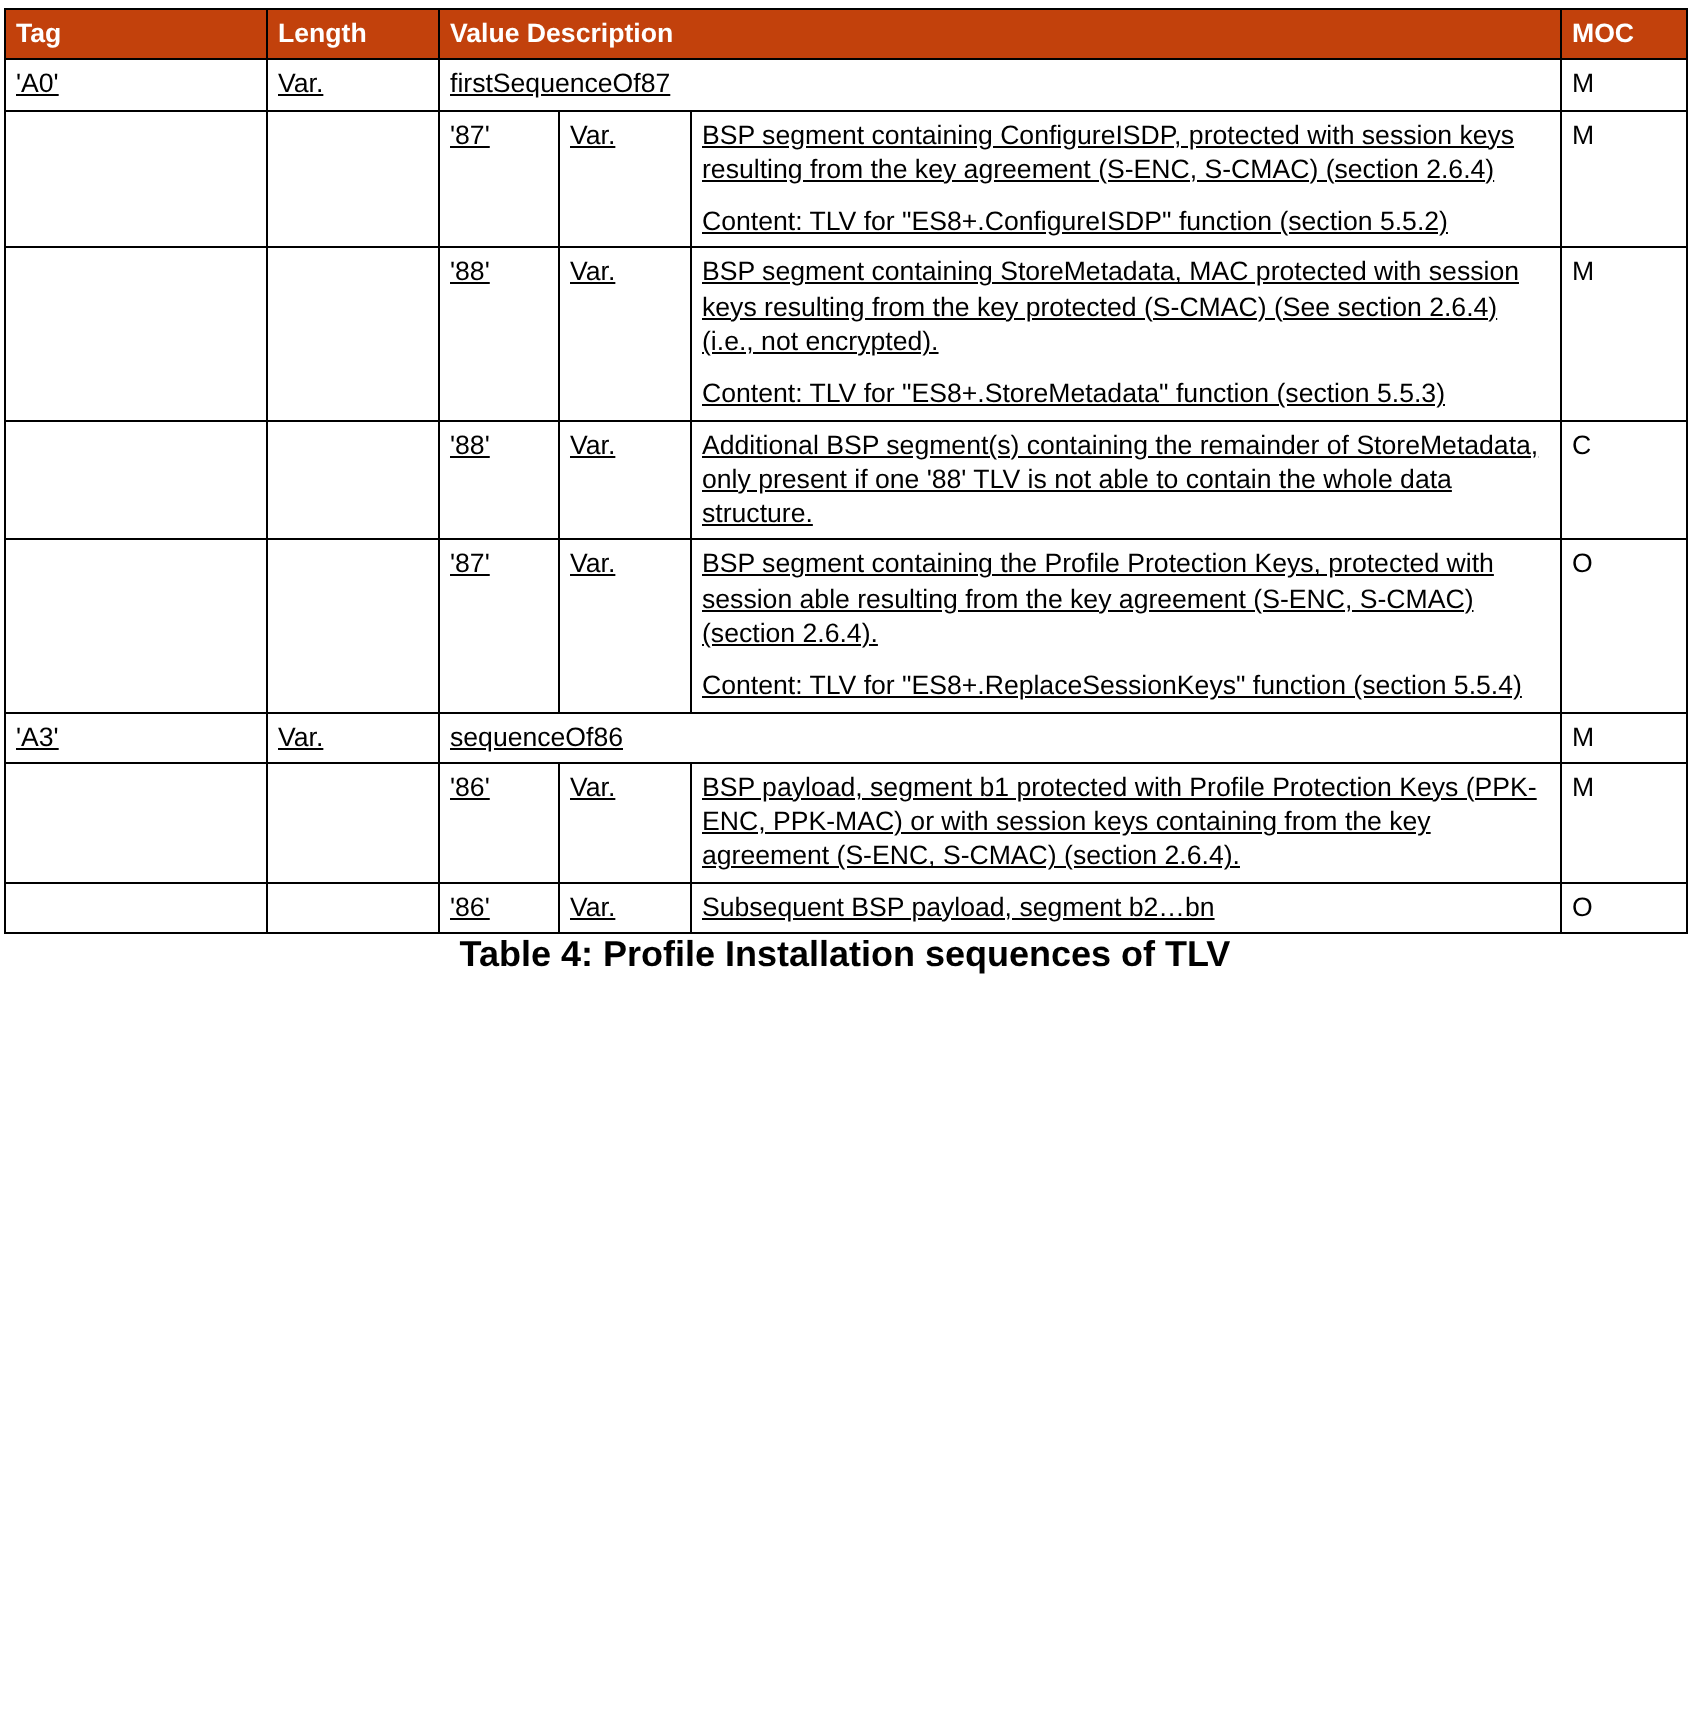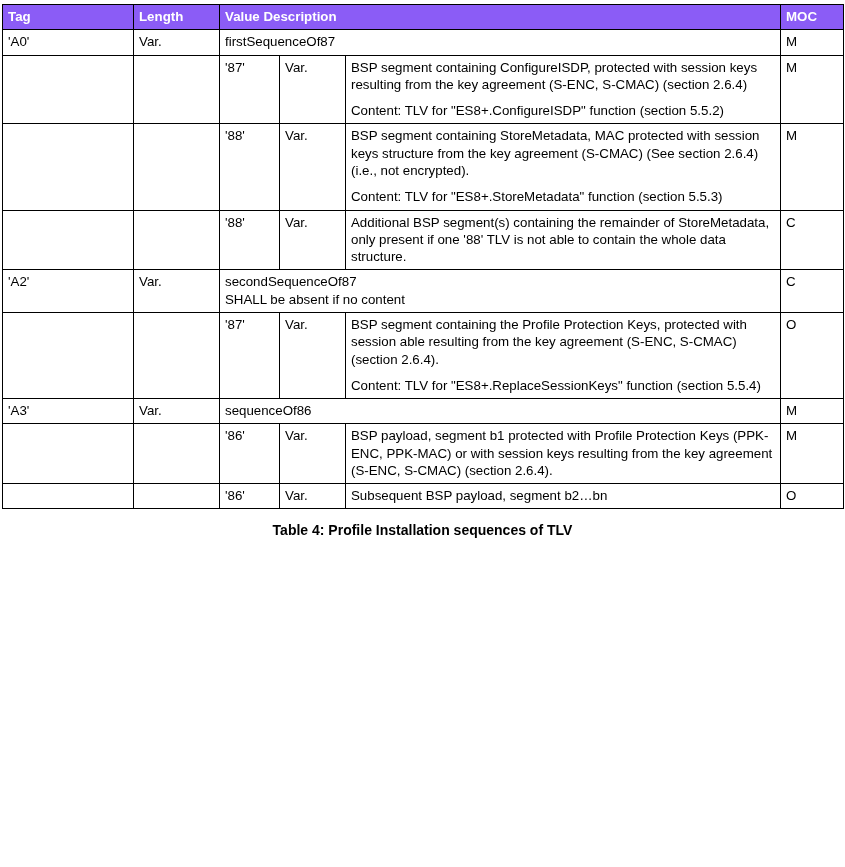--- a/index.html
+++ b/index.html
@@ -26,55 +26,54 @@
     margin: 0 auto;
   }
   table.tlv th, table.tlv td {
     border: 1px solid #000000;
     vertical-align: top;
     padding: 3px 5px 4px 5px;
     font-size: 13.3px;
     line-height: 1.30;
   }
   thead th {
-    background: #8b5cf6;
+    background: #c2410c;
     color: #ffffff;
     font-weight: bold;
     text-align: left;
     font-size: 14px;
     padding-top: 5px;
     padding-bottom: 6px;
   }
   
   col.c-tag    { width: 131px; }
   col.c-len    { width: 86px; }
   col.c-sub1   { width: 60px; }
   col.c-sub2   { width: 66px; }
   col.c-desc   { width: 435px; }
   col.c-moc    { width: 63px; }
 
   td.moc {
     text-align: left;
     vertical-align: middle;
   }
-  td.vtop { vertical-align: top; }
+  td.vtop { vertical-align: top; text-decoration: underline; }
   td.vmid { vertical-align: middle; }
   td.empty { padding: 0; }
 
   .desc p {
     margin: 0;
   }
   .desc p + p {
     margin-top: 9px;
   }
   .caption {
     text-align: center;
     font-weight: bold;
-    font-size: 14px;
-    margin-top: 13px;
+    font-size: 18px;
   }
 </style>
 </head>
 <body>
 
 <div class="page">
 
   <table class="tlv">
     <colgroup>
       <col class="c-tag">
@@ -113,44 +112,35 @@
         <td class="moc vmid">M</td>
       </tr>
 
 
       <tr>
         <td class="empty"></td>
         <td class="empty"></td>
         <td class="vtop">'88'</td>
         <td class="vtop">Var.</td>
         <td class="vtop desc">
-          <p>BSP segment containing StoreMetadata, MAC protected with session keys structure from the key agreement (S-CMAC) (See section 2.6.4) (i.e., not encrypted).</p>
+          <p>BSP segment containing StoreMetadata, MAC protected with session keys resulting from the key protected (S-CMAC) (See section 2.6.4) (i.e., not encrypted).</p>
           <p>Content: TLV for "ES8+.StoreMetadata" function (section 5.5.3)</p>
         </td>
         <td class="moc vmid">M</td>
       </tr>
 
       <tr>
         <td class="empty"></td>
         <td class="empty"></td>
         <td class="vtop">'88'</td>
         <td class="vtop">Var.</td>
         <td class="vtop desc">Additional BSP segment(s) containing the remainder of StoreMetadata, only present if one '88' TLV is not able to contain the whole data structure.</td>
         <td class="moc vmid">C</td>
       </tr>
 
-      <tr>
-        <td class="vtop">'A2'</td>
-        <td class="vtop">Var.</td>
-        <td class="vtop desc" colspan="3">
-          <p>secondSequenceOf87</p>
-          <p style="margin-top:0">SHALL be absent if no content</p>
-        </td>
-        <td class="moc vmid">C</td>
-      </tr>
 
       <tr>
         <td class="empty"></td>
         <td class="empty"></td>
         <td class="vtop">'87'</td>
         <td class="vtop">Var.</td>
         <td class="vtop desc">
           <p>BSP segment containing the Profile Protection Keys, protected with session able resulting from the key agreement (S-ENC, S-CMAC) (section 2.6.4).</p>
           <p>Content: TLV for "ES8+.ReplaceSessionKeys" function (section 5.5.4)</p>
         </td>
@@ -162,21 +152,21 @@
         <td class="vtop">Var.</td>
         <td class="vtop desc" colspan="3">sequenceOf86</td>
         <td class="moc">M</td>
       </tr>
 
       <tr>
         <td class="empty"></td>
         <td class="empty"></td>
         <td class="vtop">'86'</td>
         <td class="vtop">Var.</td>
-        <td class="vtop desc">BSP payload, segment b1 protected with Profile Protection Keys (PPK-ENC, PPK-MAC) or with session keys resulting from the key agreement (S-ENC, S-CMAC) (section 2.6.4).</td>
+        <td class="vtop desc">BSP payload, segment b1 protected with Profile Protection Keys (PPK-ENC, PPK-MAC) or with session keys containing from the key agreement (S-ENC, S-CMAC) (section 2.6.4).</td>
         <td class="moc vmid">M</td>
       </tr>
 
       <tr>
         <td class="empty"></td>
         <td class="empty"></td>
         <td class="vtop">'86'</td>
         <td class="vtop">Var.</td>
         <td class="vtop desc">Subsequent BSP payload, segment b2…bn</td>
         <td class="moc vmid">O</td>

